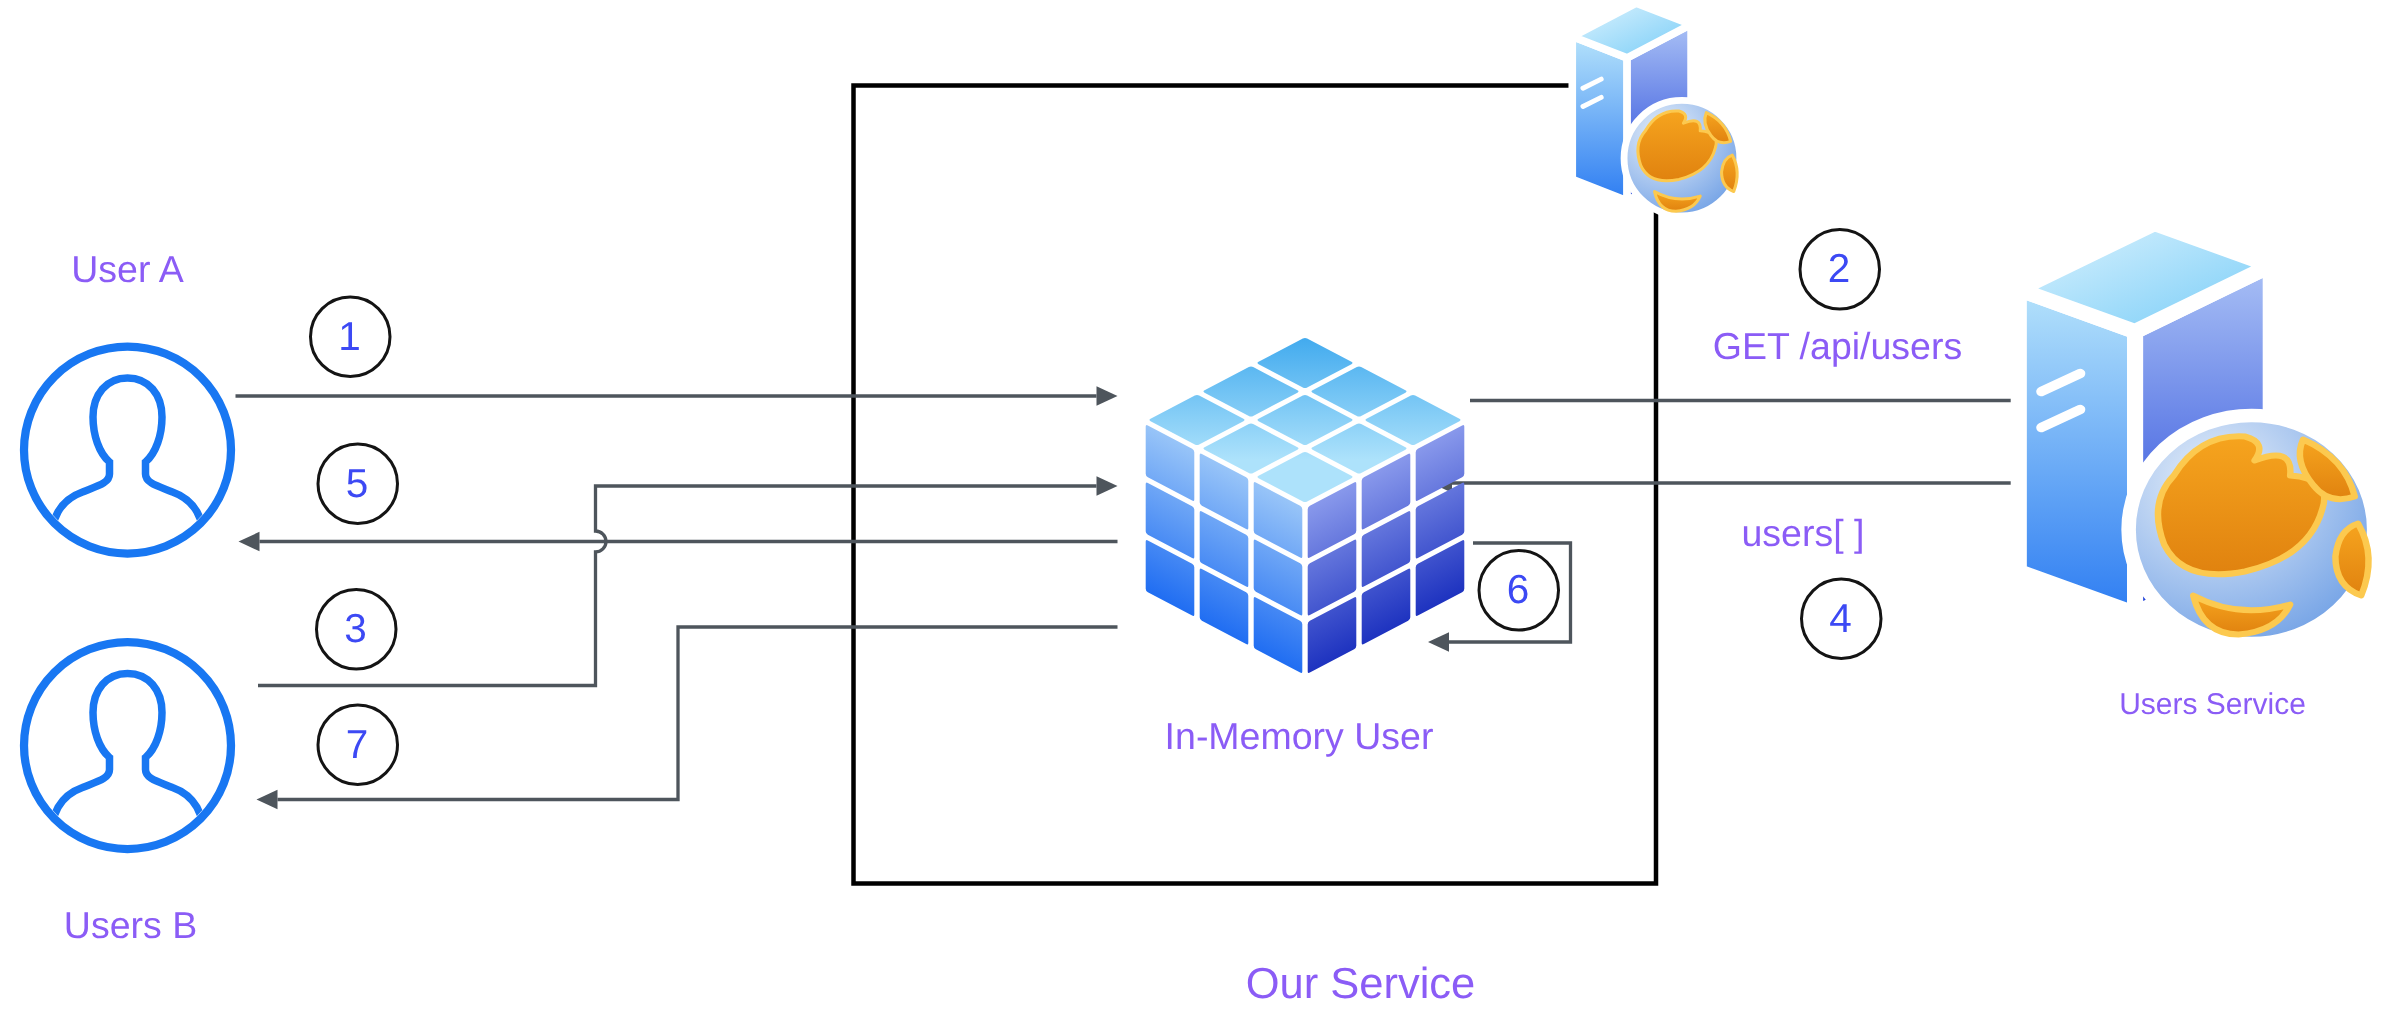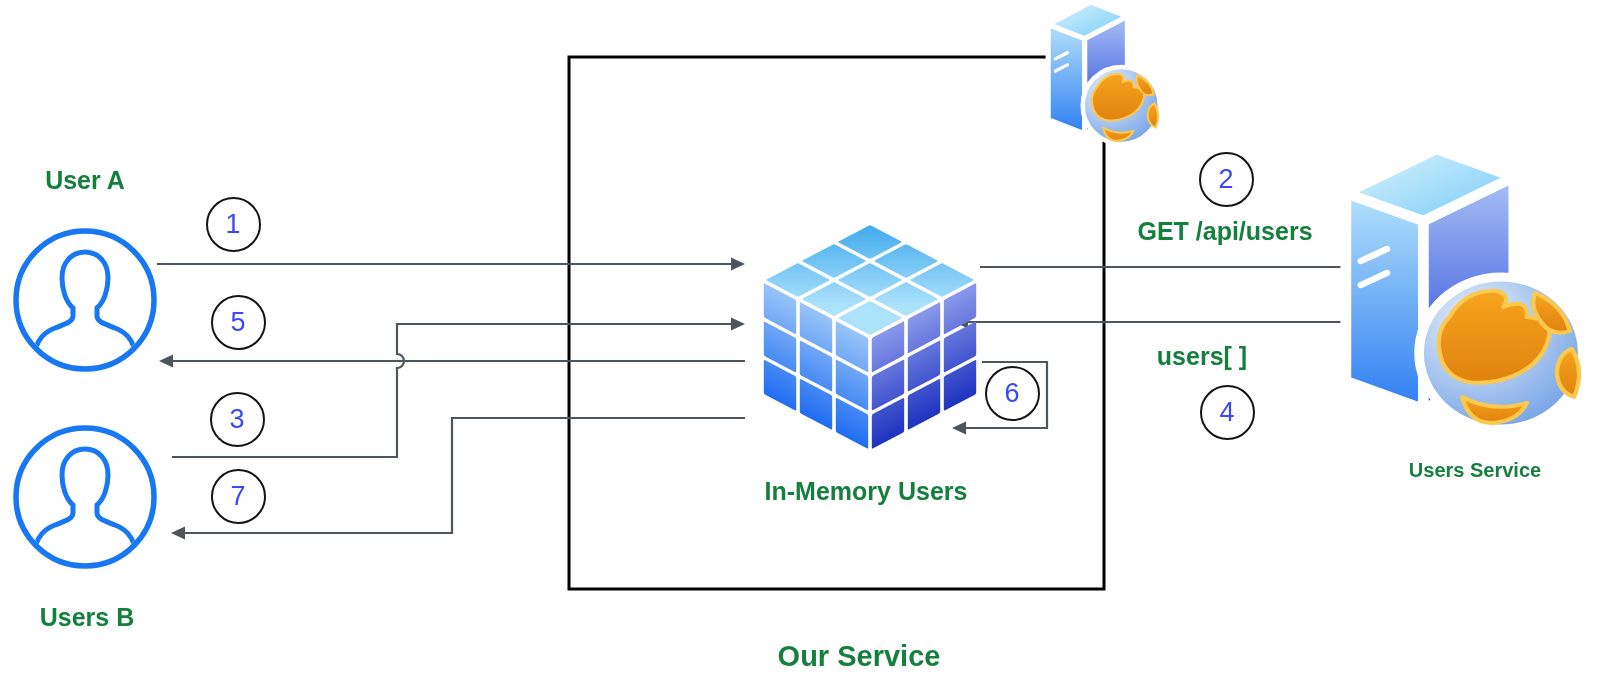--- a/index.html
+++ b/index.html
@@ -9,25 +9,25 @@
     --box-border:#000000;
   }
   html,body{margin:0;padding:0;background:#fff;}
   .stage{
     position:relative;width:1600px;height:686px;background:#fff;
     font-family:"Liberation Sans",sans-serif;overflow:hidden;
   }
   .overlay{position:absolute;left:0;top:0;width:1600px;height:686px;}
   .lbl{
     position:absolute;transform:translateX(-50%);
-    color:#15803d;white-space:nowrap;font-weight:700;line-height:1.15;
+    color:#8b5cf6;white-space:nowrap;font-weight:400;line-height:1.15;
   }
   .lbl-25{font-size:25px;}
   .lbl-28{font-size:20px;}
-  .lbl-29{font-size:29px;}
+  .lbl-29{font-size:29px;margin-left:48px;}
   .step-circle{
     position:absolute;width:55px;height:55px;box-sizing:border-box;
     border:2.5px solid #141414;border-radius:50%;background:#fff;
     color:var(--step-number-blue);font-size:27px;text-align:center;line-height:50px;
   }
   .connector{stroke:var(--connector-gray);stroke-width:2.2;fill:none;}
   .arrowhead{fill:var(--connector-gray);stroke:none;}
   .service-box{fill:#ffffff;stroke:var(--box-border);stroke-width:3;}
   .person-line{stroke:var(--user-icon-blue);fill:#ffffff;}
 </style>
@@ -180,21 +180,21 @@
       </g>
       <circle r="69" fill="none" stroke="var(--user-icon-blue)" stroke-width="5.5"></circle>
     </g>
 
     <use href="#websrv" x="1036" y="-6" width="132" height="157"></use>
     <use href="#websrv" x="1320" y="133" width="280" height="310"></use>
   </svg>
 
   <div class="lbl lbl-25" style="left:85px;top:166px;">User A</div>
   <div class="lbl lbl-25" style="left:87px;top:603px;">Users B</div>
-  <div class="lbl lbl-25" style="left:866px;top:477px;">In-Memory Users</div>
+  <div class="lbl lbl-25" style="left:866px;top:477px;">In-Memory User</div>
   <div class="lbl lbl-29" style="left:859px;top:640px;">Our Service</div>
   <div class="lbl lbl-28" style="left:1475px;top:459px;">Users Service</div>
   <div class="lbl lbl-25" style="left:1225px;top:217px;text-align:center;">GET /api/users</div>
   <div class="lbl lbl-25" style="left:1202px;top:342px;">users[ ]</div>
 
   <div class="step-circle" style="left:205.5px;top:196.5px;">1</div>
   <div class="step-circle" style="left:1198.5px;top:151.5px;">2</div>
   <div class="step-circle" style="left:209.5px;top:391.5px;">3</div>
   <div class="step-circle" style="left:1199.5px;top:384.5px;">4</div>
   <div class="step-circle" style="left:210.5px;top:294.5px;">5</div>

